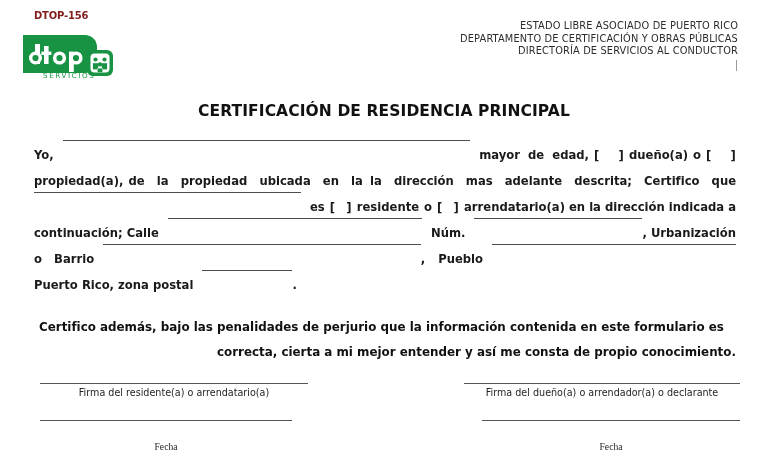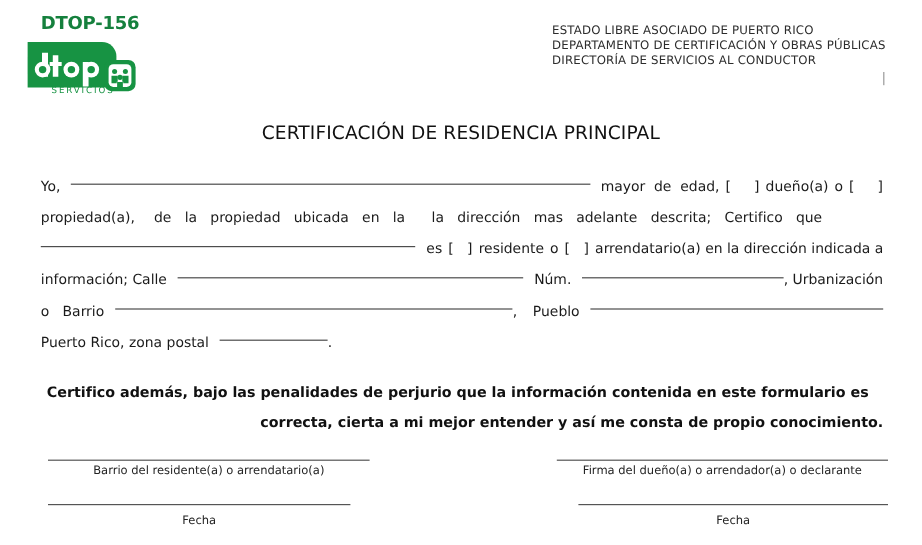--- a/index.html
+++ b/index.html
@@ -27,43 +27,44 @@
 
   
   .header {
     position: relative;
     height: 86px;
   }
   .form-code {
     position: absolute;
     left: 34px;
     top: 10px;
-    font-size: 15px;
+    font-size: 10px;
     font-weight: bold;
     letter-spacing: -0.2px;
-    color: #15803d;
+    color: #7f1d1d;
     font-family: "DejaVu Sans", "Liberation Sans", sans-serif;
   }
 
   
   .logo {
     position: absolute;
     left: 21px;
     top: 32px;
     width: 112px;
     height: 48px;
     text-decoration: underline;
   }
   .logo svg { display: block; }
 
   
   .agency {
     position: absolute;
     right: 30px;
     top: 20px;
+    text-align: right;
     font-size: 9.8px;
     line-height: 12.6px;
     color: #2c2c2c;
     letter-spacing: 0.15px;
     font-family: "DejaVu Sans", "Liberation Sans", sans-serif;
   }
   .agency div { white-space: nowrap; }
 
   .header-tick {
     position: absolute;
@@ -71,40 +72,41 @@
     top: 60px;
     width: 1px;
     height: 11px;
     background: #9a9a9a;
   }
 
   
   .doc-title {
     text-align: center;
     font-size: 15.5px;
-    font-weight: normal;
+    font-weight: bold;
     letter-spacing: 0.1px;
     margin: 16px 0 0 0;
     color: #111111;
   }
 
   
   .body-block {
     margin: 22px 32px 0 34px;
     font-size: 11.6px;
     color: #1a1a1a;
     line-height: 26px;
   }
 
   .line {
     display: flex;
-    align-items: center;
+    align-items: flex-start;
     width: 100%;
     white-space: nowrap;
     height: 26px;
+    font-weight: bold;
   }
 
   .txt { white-space: pre; }
 
   .rule {
     display: inline-block;
     border-bottom: 1.15px solid #4d4d4d;
     height: 0;
     position: relative;
     top: -2px;
@@ -153,21 +155,21 @@
     font-size: 9.6px;
     color: #242424;
     margin-top: 3px;
     white-space: nowrap;
   }
   .sig-row.second {
     margin-top: 22px;
   }
   .sig-row.second .sig-col { width: 252px; }
   .sig-row.second .sig-col.right { width: 258px; }
-  .sig-row.second .sig-caption { margin-top: 8px; }
+  .sig-row.second .sig-caption { margin-top: 20px; font-family: Liberation Serif, serif; }
 </style>
 </head>
 <body>
 
 <div class="page">
 
   <div class="header">
 
     <div class="form-code">DTOP-156</div>
 
@@ -260,21 +262,21 @@
       <span class="txt">o</span>
       <span class="gap-s"></span>
       <span class="brk">[</span>
       <span style="display:inline-block;width:11px"></span>
       <span class="brk">]</span>
       <span class="gap-s"></span>
       <span class="txt">arrendatario(a) en la dirección indicada a</span>
     </div>
 
     <div class="line">
-      <span class="txt">información; Calle</span>
+      <span class="txt">continuación; Calle</span>
       <span class="gap-m"></span>
       <span class="rule grow"></span>
       <span class="gap-m"></span>
       <span class="txt">Núm.</span>
       <span class="gap-m"></span>
       <span class="rule" style="width:168px"></span>
       <span class="txt">, Urbanización</span>
     </div>
 
     <div class="line">
@@ -299,21 +301,21 @@
   <div class="certify">
     <div>Certifico además, bajo las penalidades de perjurio que la información contenida en este formulario es</div>
     <div class="l2">correcta, cierta a mi mejor entender y así me consta de propio conocimiento.</div>
   </div>
 
   <div class="sig-area">
 
     <div class="sig-row">
       <div class="sig-col">
         <div class="sig-line"></div>
-        <div class="sig-caption">Barrio del residente(a) o arrendatario(a)</div>
+        <div class="sig-caption">Firma del residente(a) o arrendatario(a)</div>
       </div>
       <div class="sig-col right">
         <div class="sig-line"></div>
         <div class="sig-caption">Firma del dueño(a) o arrendador(a) o declarante</div>
       </div>
     </div>
 
     <div class="sig-row second">
       <div class="sig-col">
         <div class="sig-line"></div>

